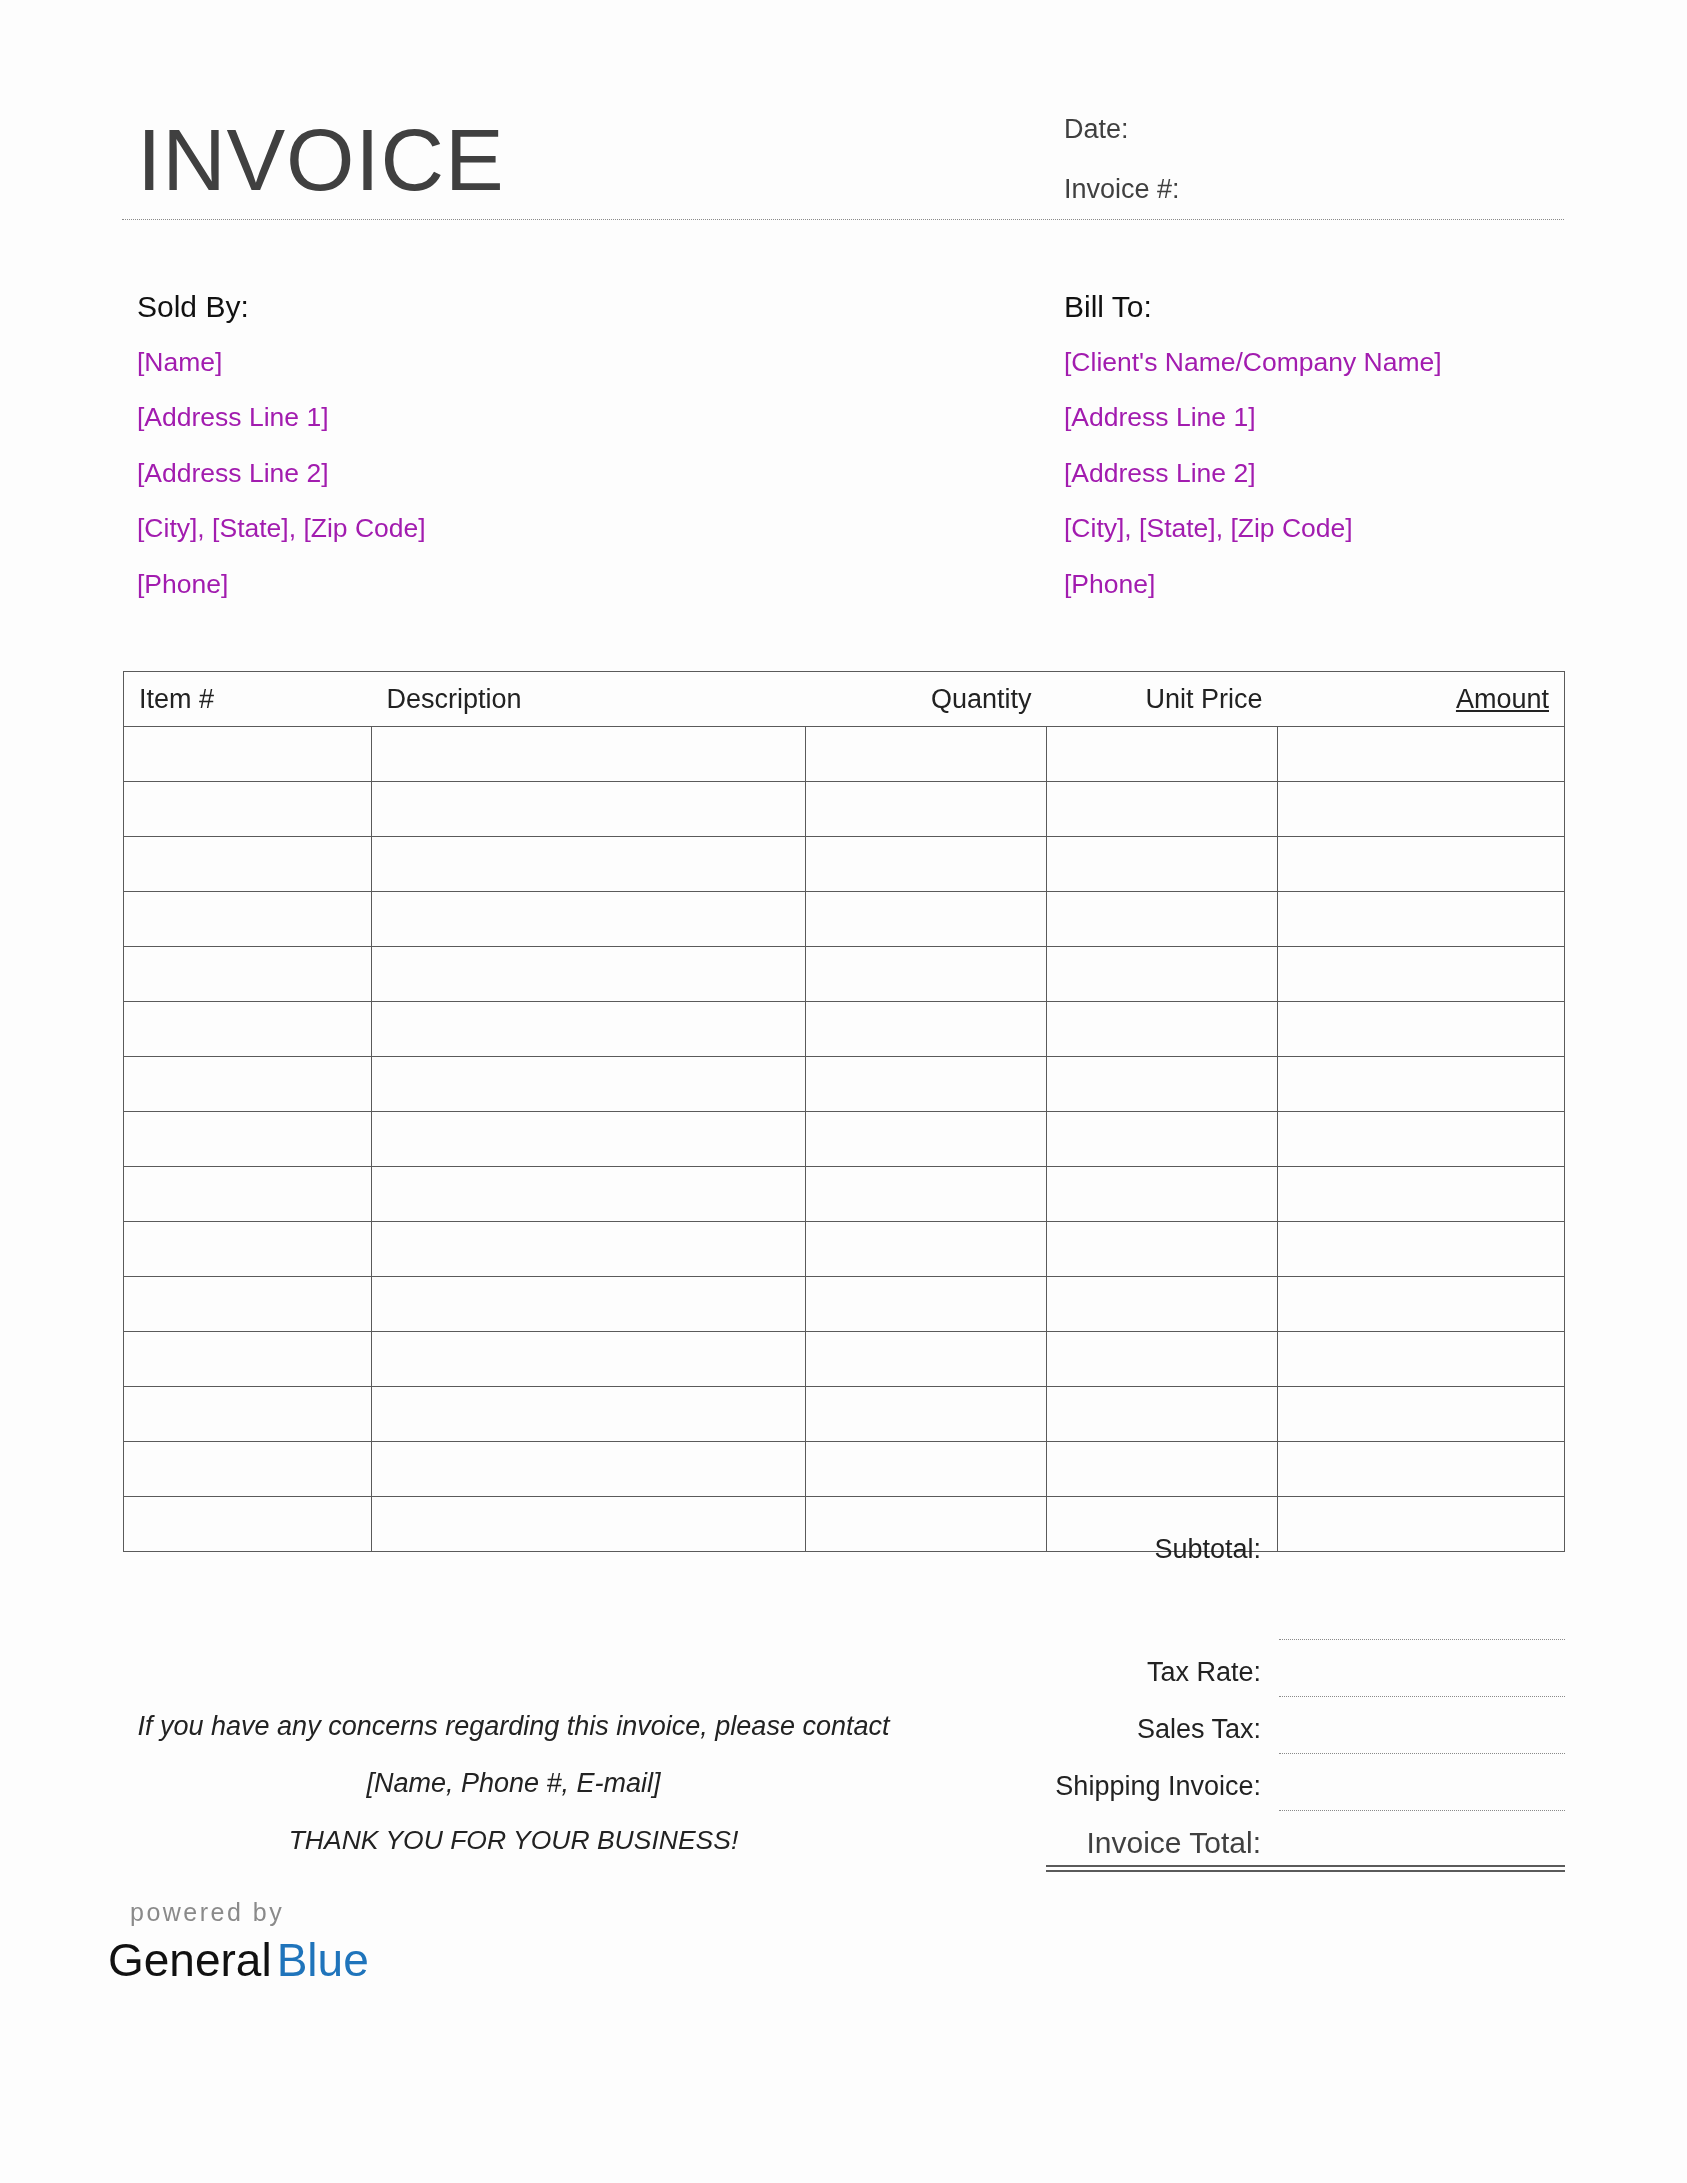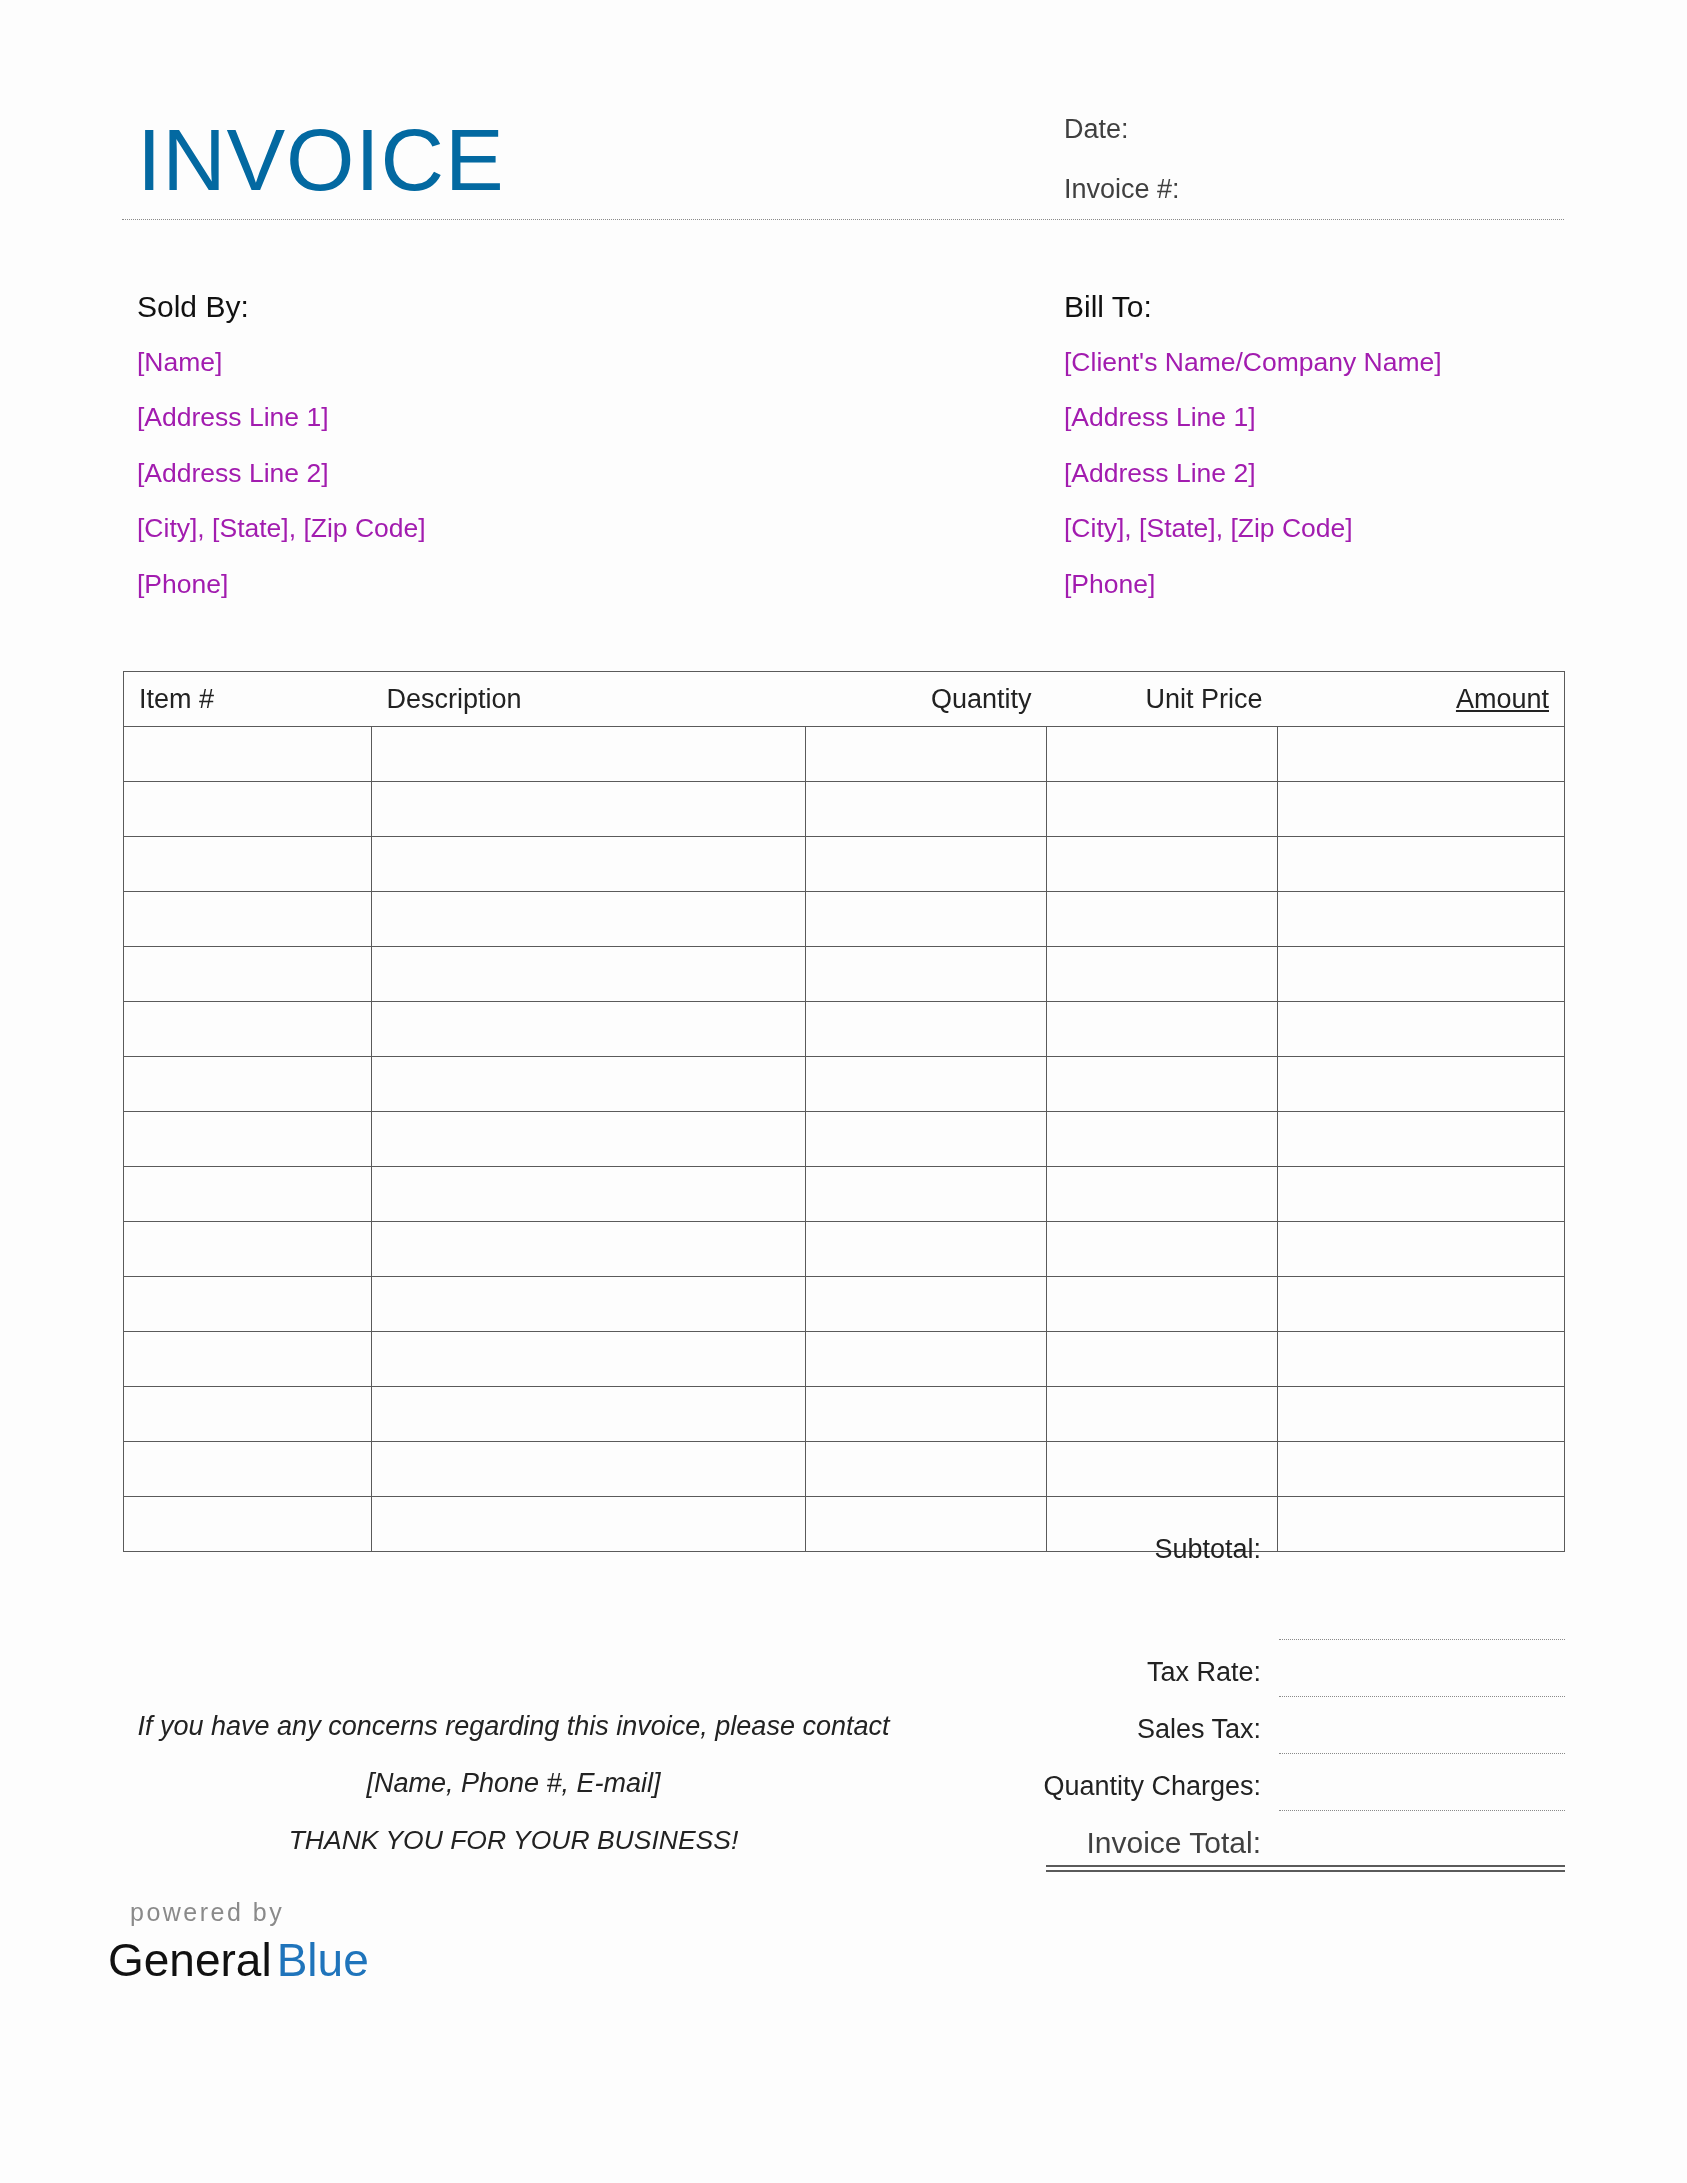--- a/index.html
+++ b/index.html
@@ -1,19 +1,19 @@
 <!DOCTYPE html>
 <html style="font-size:13.2px"><head>
 <meta charset="utf-8">
 <style>
   html, body { margin:0; padding:0; }
   body { width:1687px; height:2183px; background:#fdfdfd; position:relative; overflow:hidden;
          font-family:"Liberation Sans", sans-serif; color:#222; }
   .abs { position:absolute; white-space:nowrap; line-height:1; }
-  .title { left:137px; top:116px; font-size:88px; color:#0369a1; letter-spacing:0.8px; }
+  .title { left:137px; top:116px; font-size:88px; color:#404040; letter-spacing:0.8px; }
   .meta { left:1064px; font-size:27px; color:#404040; }
   .dotline { position:absolute; height:0; border-top:1.7px dotted #8a8a8a; }
   .sec-h { font-size:30px; color:#111; }
   .addr { font-size:26.5px; color:#a21caf; }
   table.items { position:absolute; left:123px; top:671px; width:1441px; border-collapse:collapse; table-layout:fixed; }
   table.items th, table.items td { border:1.7px solid #5a5a5a; height:54px; padding:0; }
   table.items thead th { border-left:none; border-right:none; font-weight:normal; font-size:27px; color:#222; }
   table.items thead th:first-child { border-left:1.7px solid #5a5a5a; text-align:left; padding-left:15px; }
   table.items thead th:last-child { border-right:1.7px solid #5a5a5a;text-decoration:underline; }
   .th-left { text-align:left; padding-left:15px !important; }
@@ -179,21 +179,21 @@
     </tbody>
 </table>
 
 <div>
   <div class="abs tot-label" style="left:848px; top:1536px;">Subtotal:</div>
   <div class="dotline" style="left:1279px; width:286px; top:1639px;"></div>
   <div class="abs tot-label" style="left:848px; top:1659px;">Tax Rate:</div>
   <div class="dotline" style="left:1279px; width:286px; top:1696px;"></div>
   <div class="abs tot-label" style="left:848px; top:1716px;">Sales Tax:</div>
   <div class="dotline" style="left:1279px; width:286px; top:1753px;"></div>
-  <div class="abs tot-label" style="left:848px; top:1773px;">Quantity Charges:</div>
+  <div class="abs tot-label" style="left:848px; top:1773px;">Shipping Invoice:</div>
   <div class="dotline" style="left:1279px; width:286px; top:1810px;"></div>
   <div class="abs tot-label big" style="left:848px; top:1828px;">Invoice Total:</div>
   <div class="dbl"></div>
 </div>
 
 <div class="abs foot" style="top:1713px;">If you have any concerns regarding this invoice, please contact</div>
 <div class="abs foot" style="top:1770px;">[Name, Phone #, E-mail]</div>
 <div class="abs foot" style="top:1827px; font-size:26.5px;">THANK YOU FOR YOUR BUSINESS!</div>
 
 <div class="abs powered">powered by</div>

